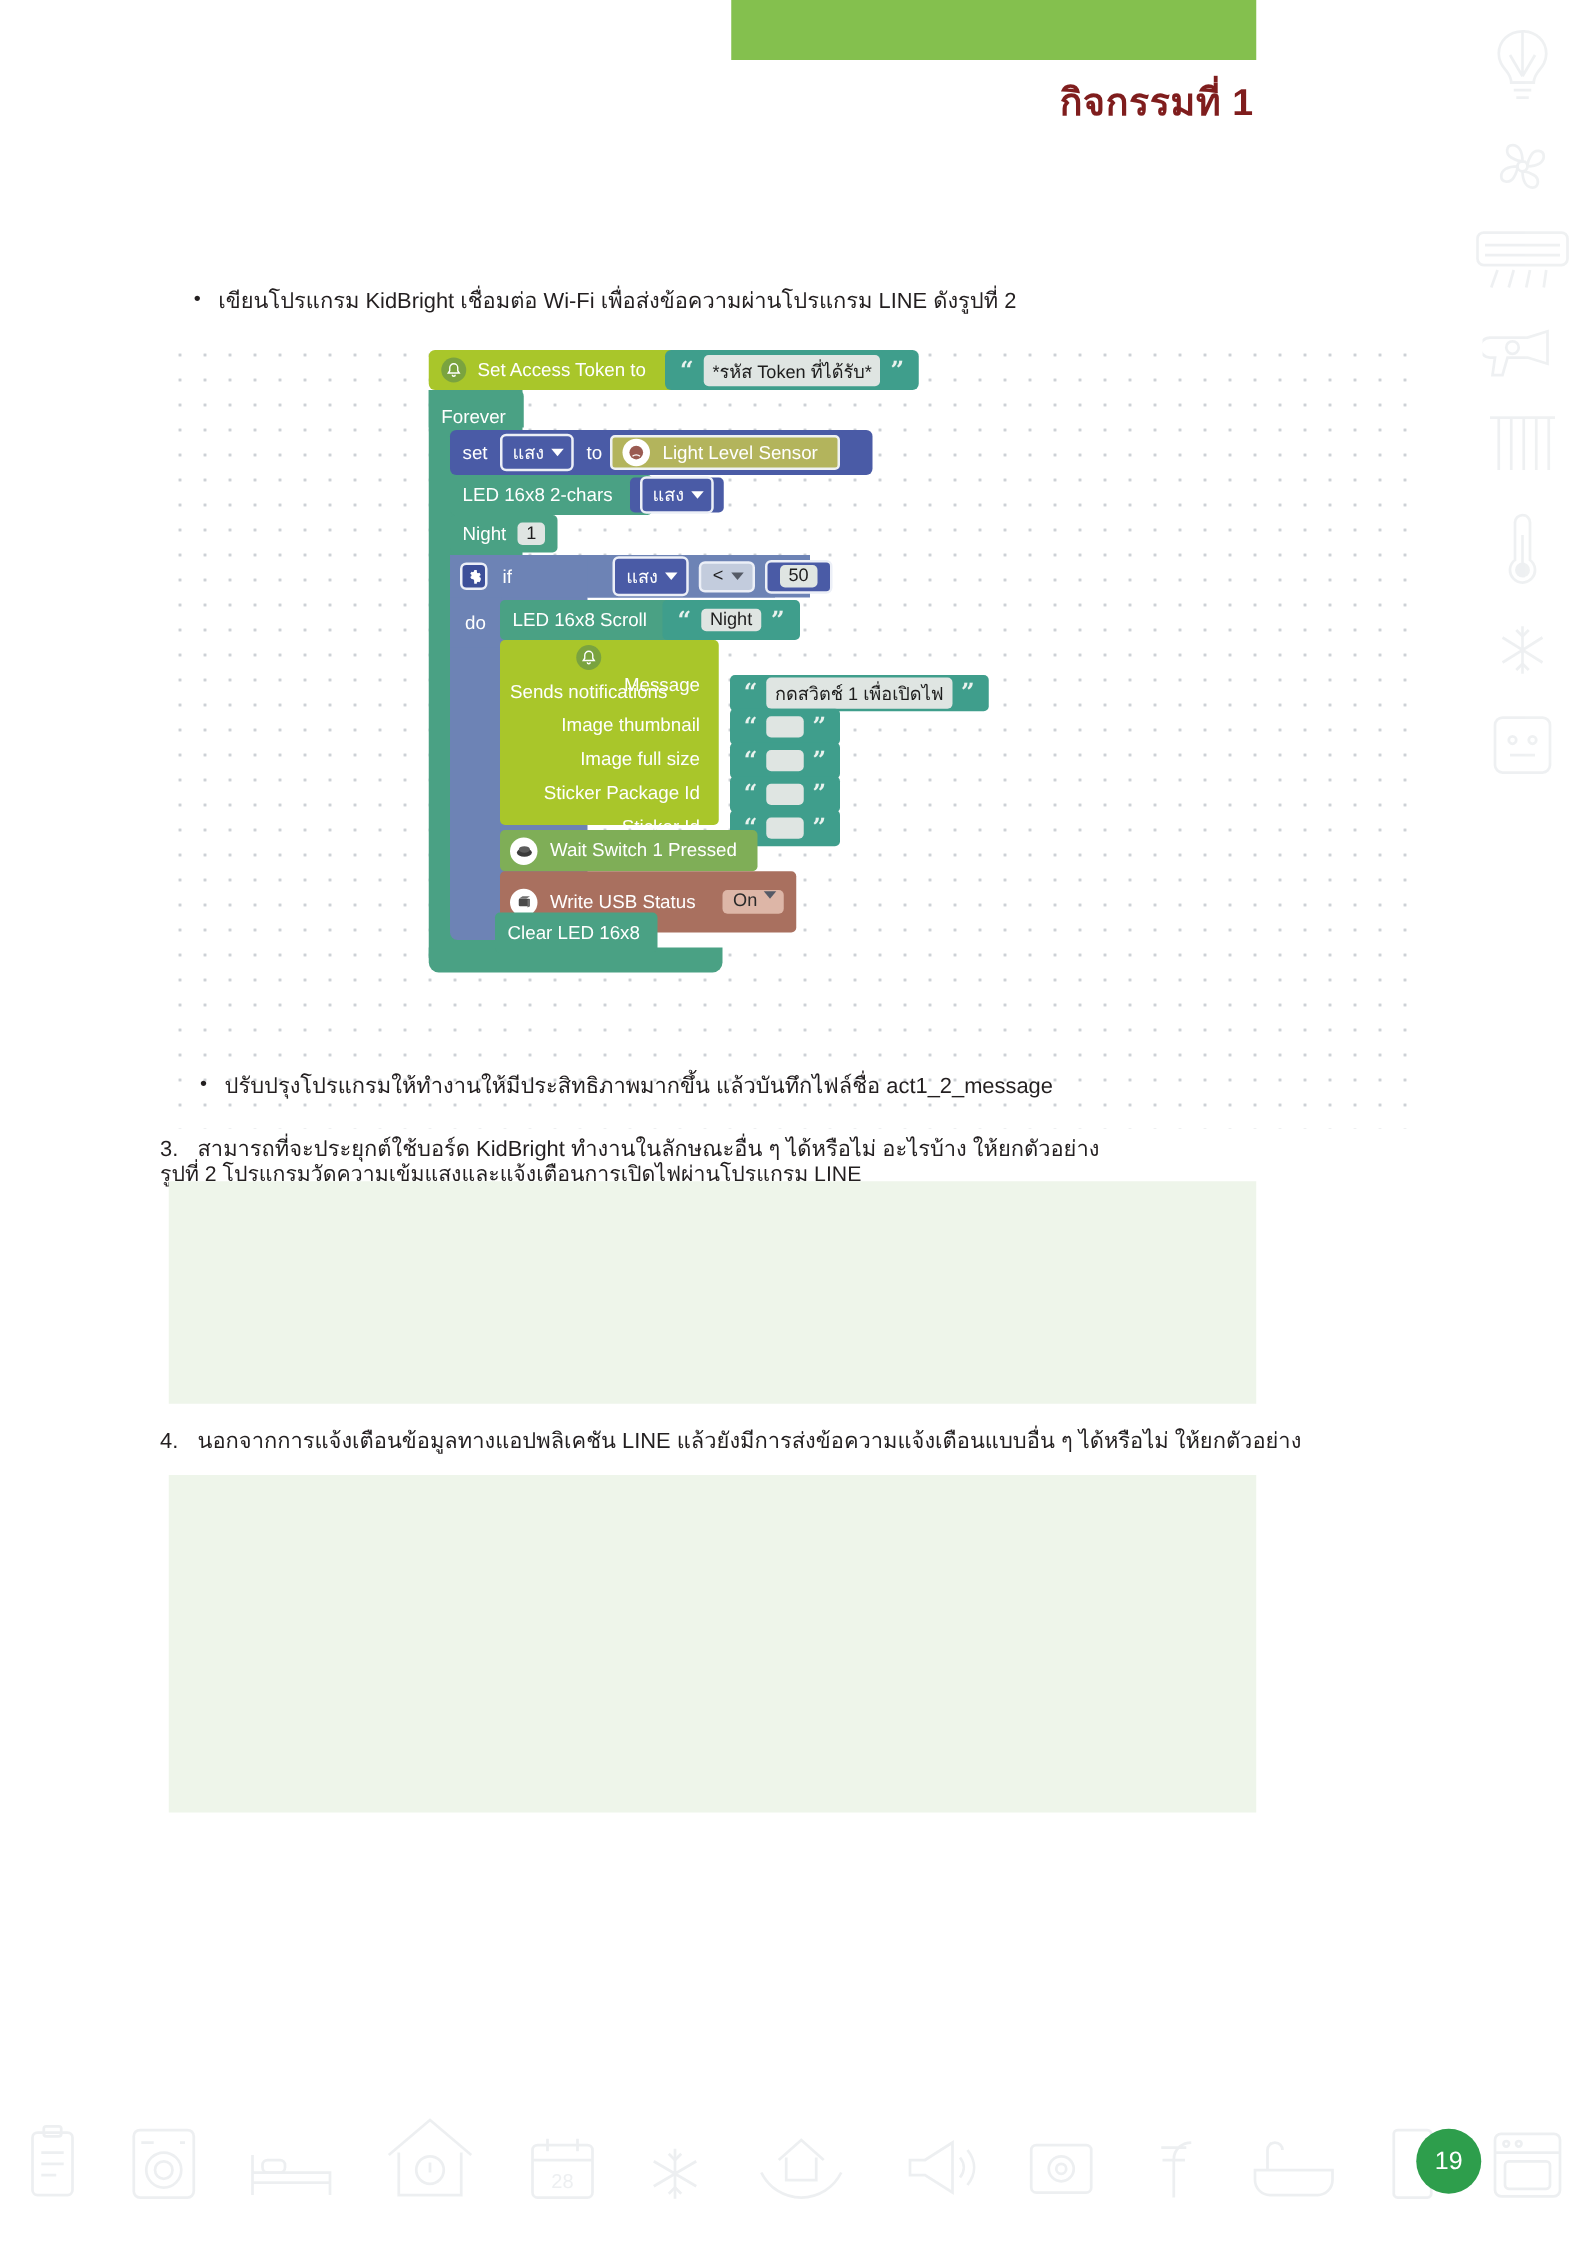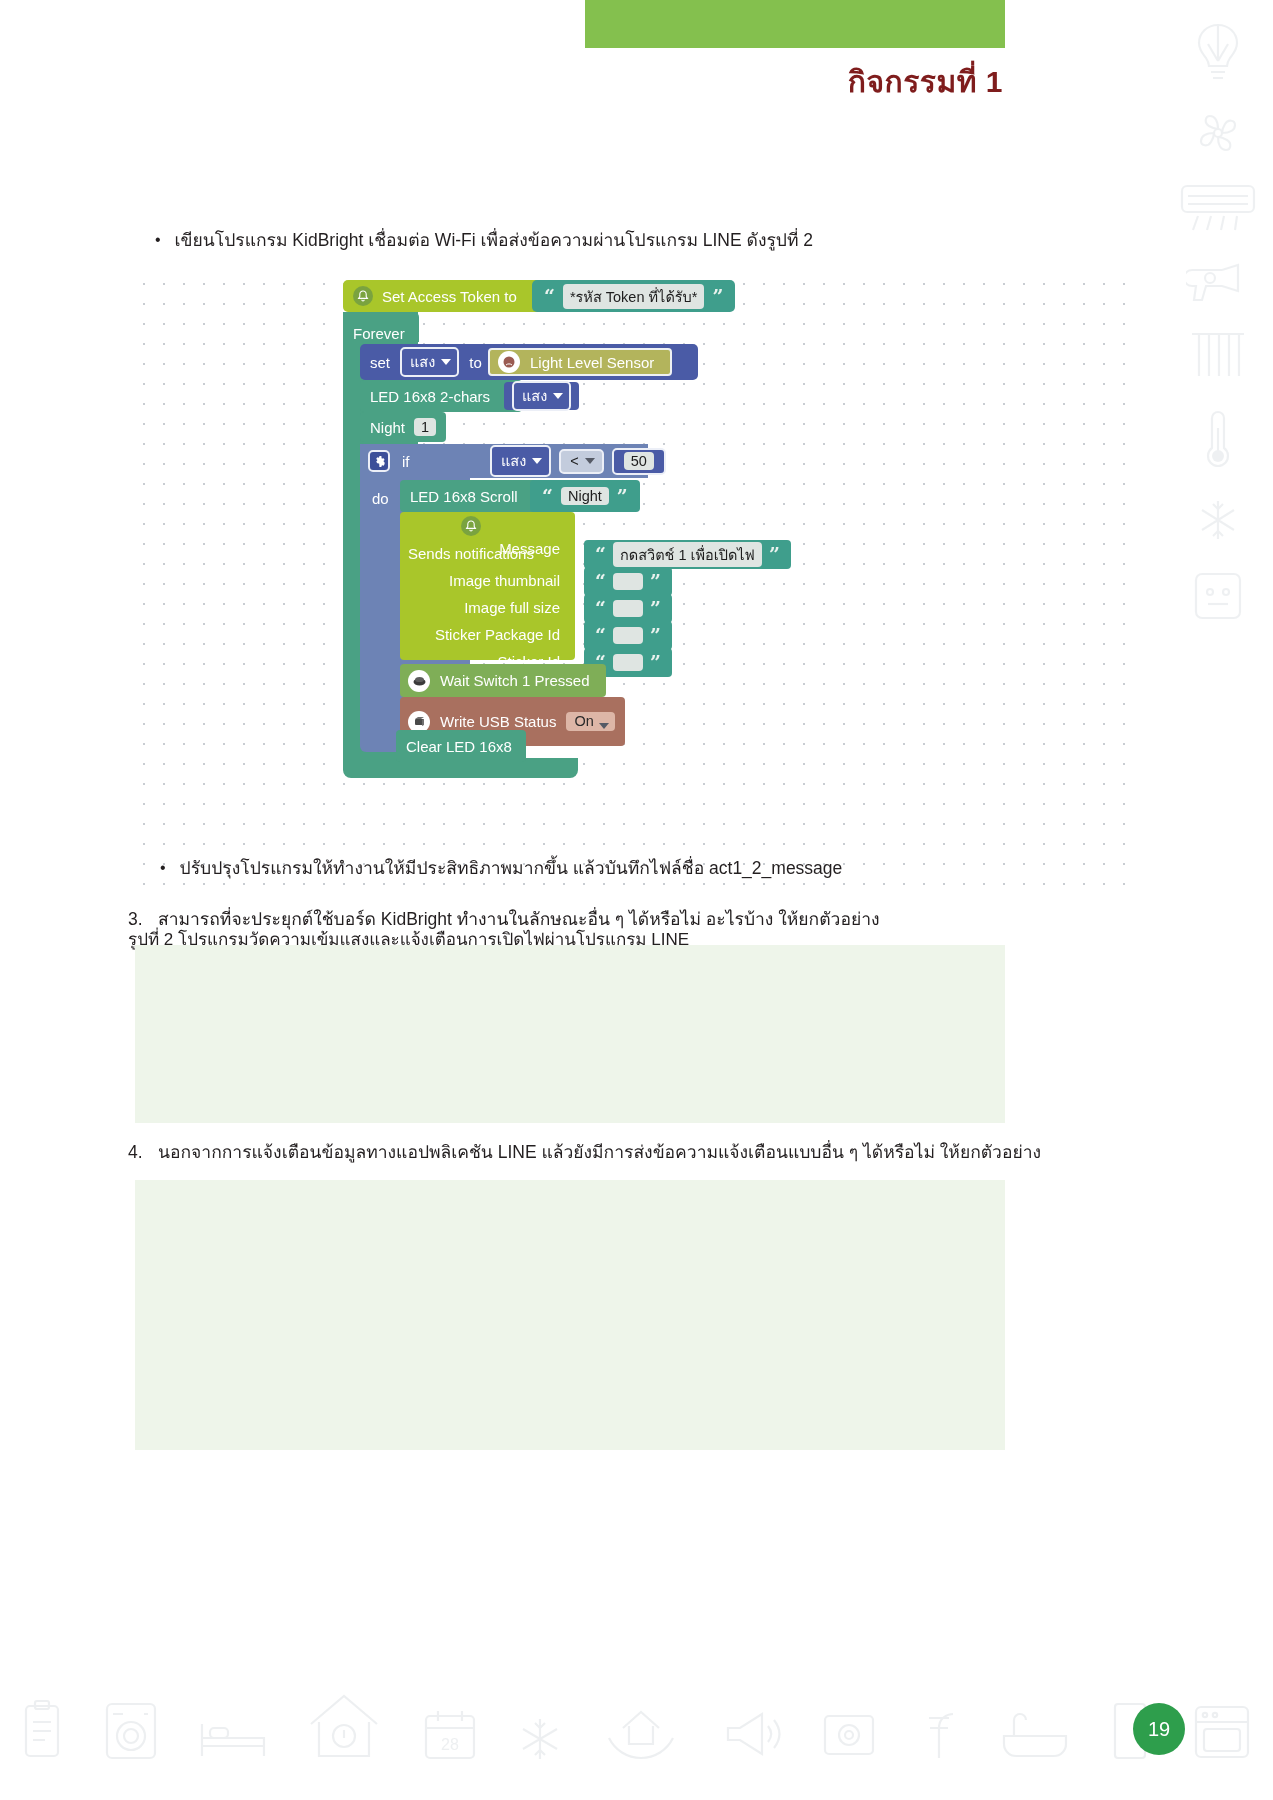--- a/index.html
+++ b/index.html
@@ -84,21 +84,21 @@
     display:inline-flex; align-items:center; gap:6px;
   }
   .dd-light{
     background:#c3ccdd; color:#1d1d1d; border:2px solid #eceff7;
     border-radius:5px; padding:1px 6px 2px 8px; font-size:14.5px;
     display:inline-flex; align-items:center; gap:6px;
   }
   .dd-usb{
     background:#ddb6a7; color:#2a2a2a; border-radius:4px;
     padding:1px 6px 2px 8px; font-size:14.5px;
-    display:inline-flex; align-items:flex-end; gap:5px;
+    display:inline-flex; align-items:flex-start; gap:5px;margin-left:12px;
   }
   .caret{ width:0;height:0;border-left:5px solid transparent;
           border-right:5px solid transparent;border-top:6px solid currentColor; }
   .caret-w{ border-top-color:#ffffff; }
   .caret-d{ border-top-color:#555a66; }
 
   .quote{ font-size:19px; font-weight:bold; color:#e9f2ee; line-height:1;
           font-family:"DejaVu Serif",serif; }
 
   .bell{

